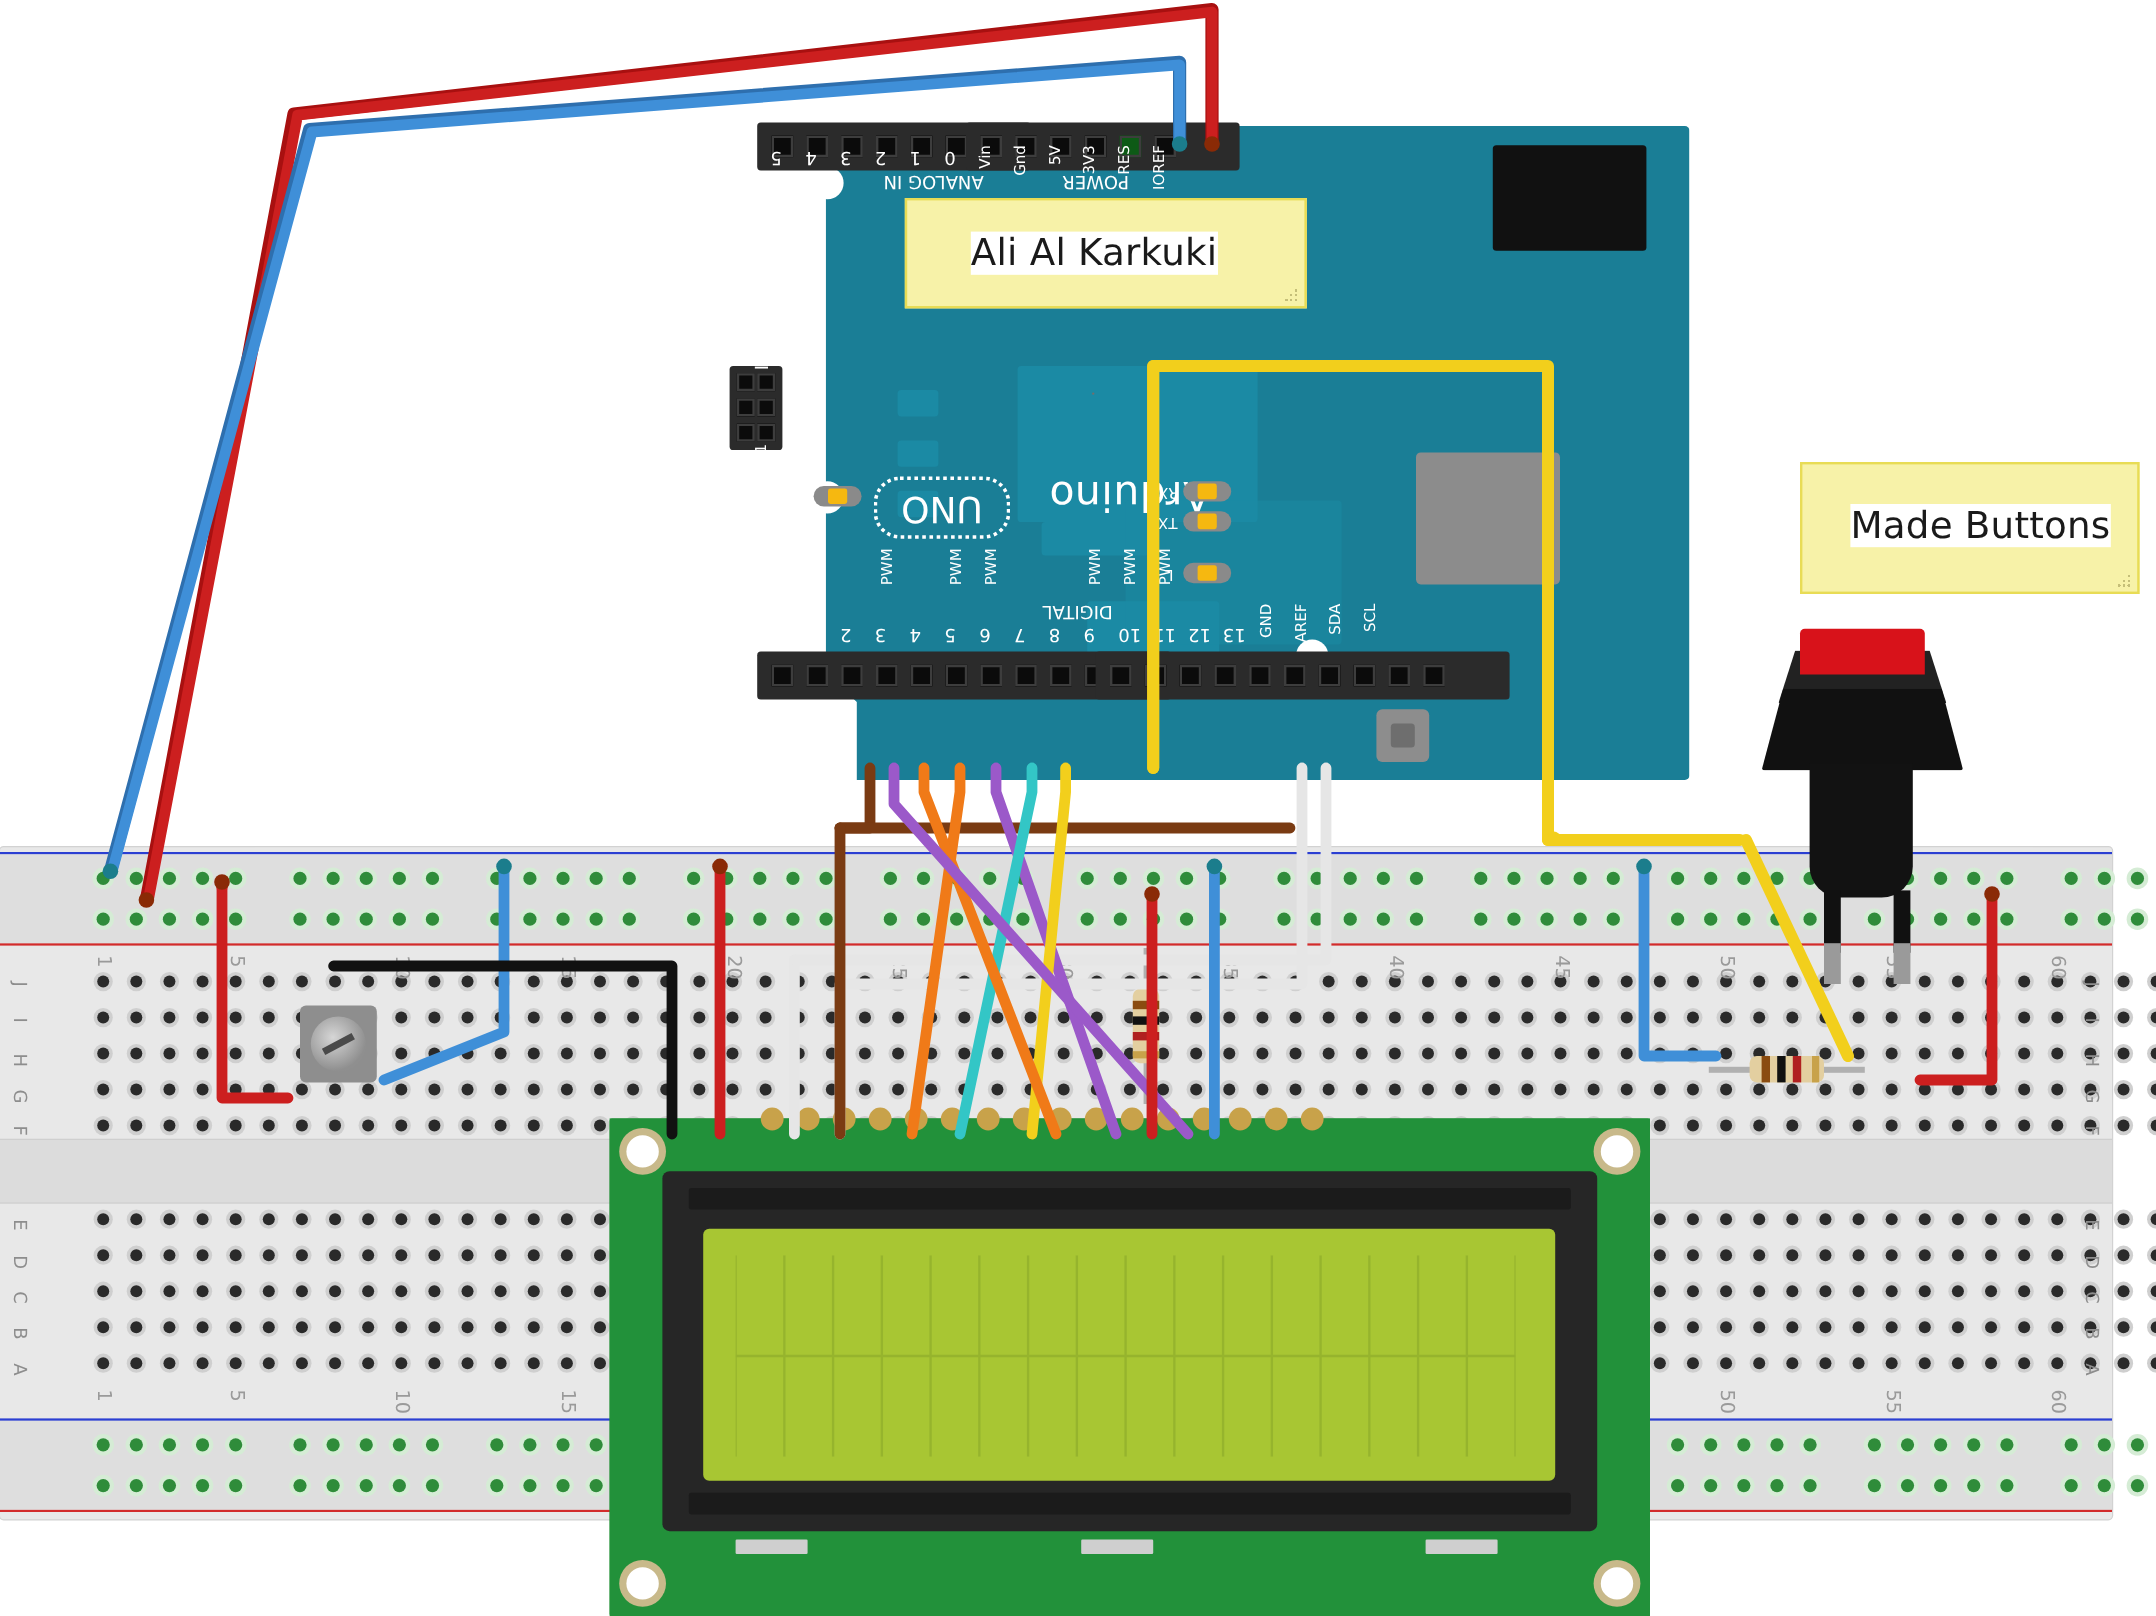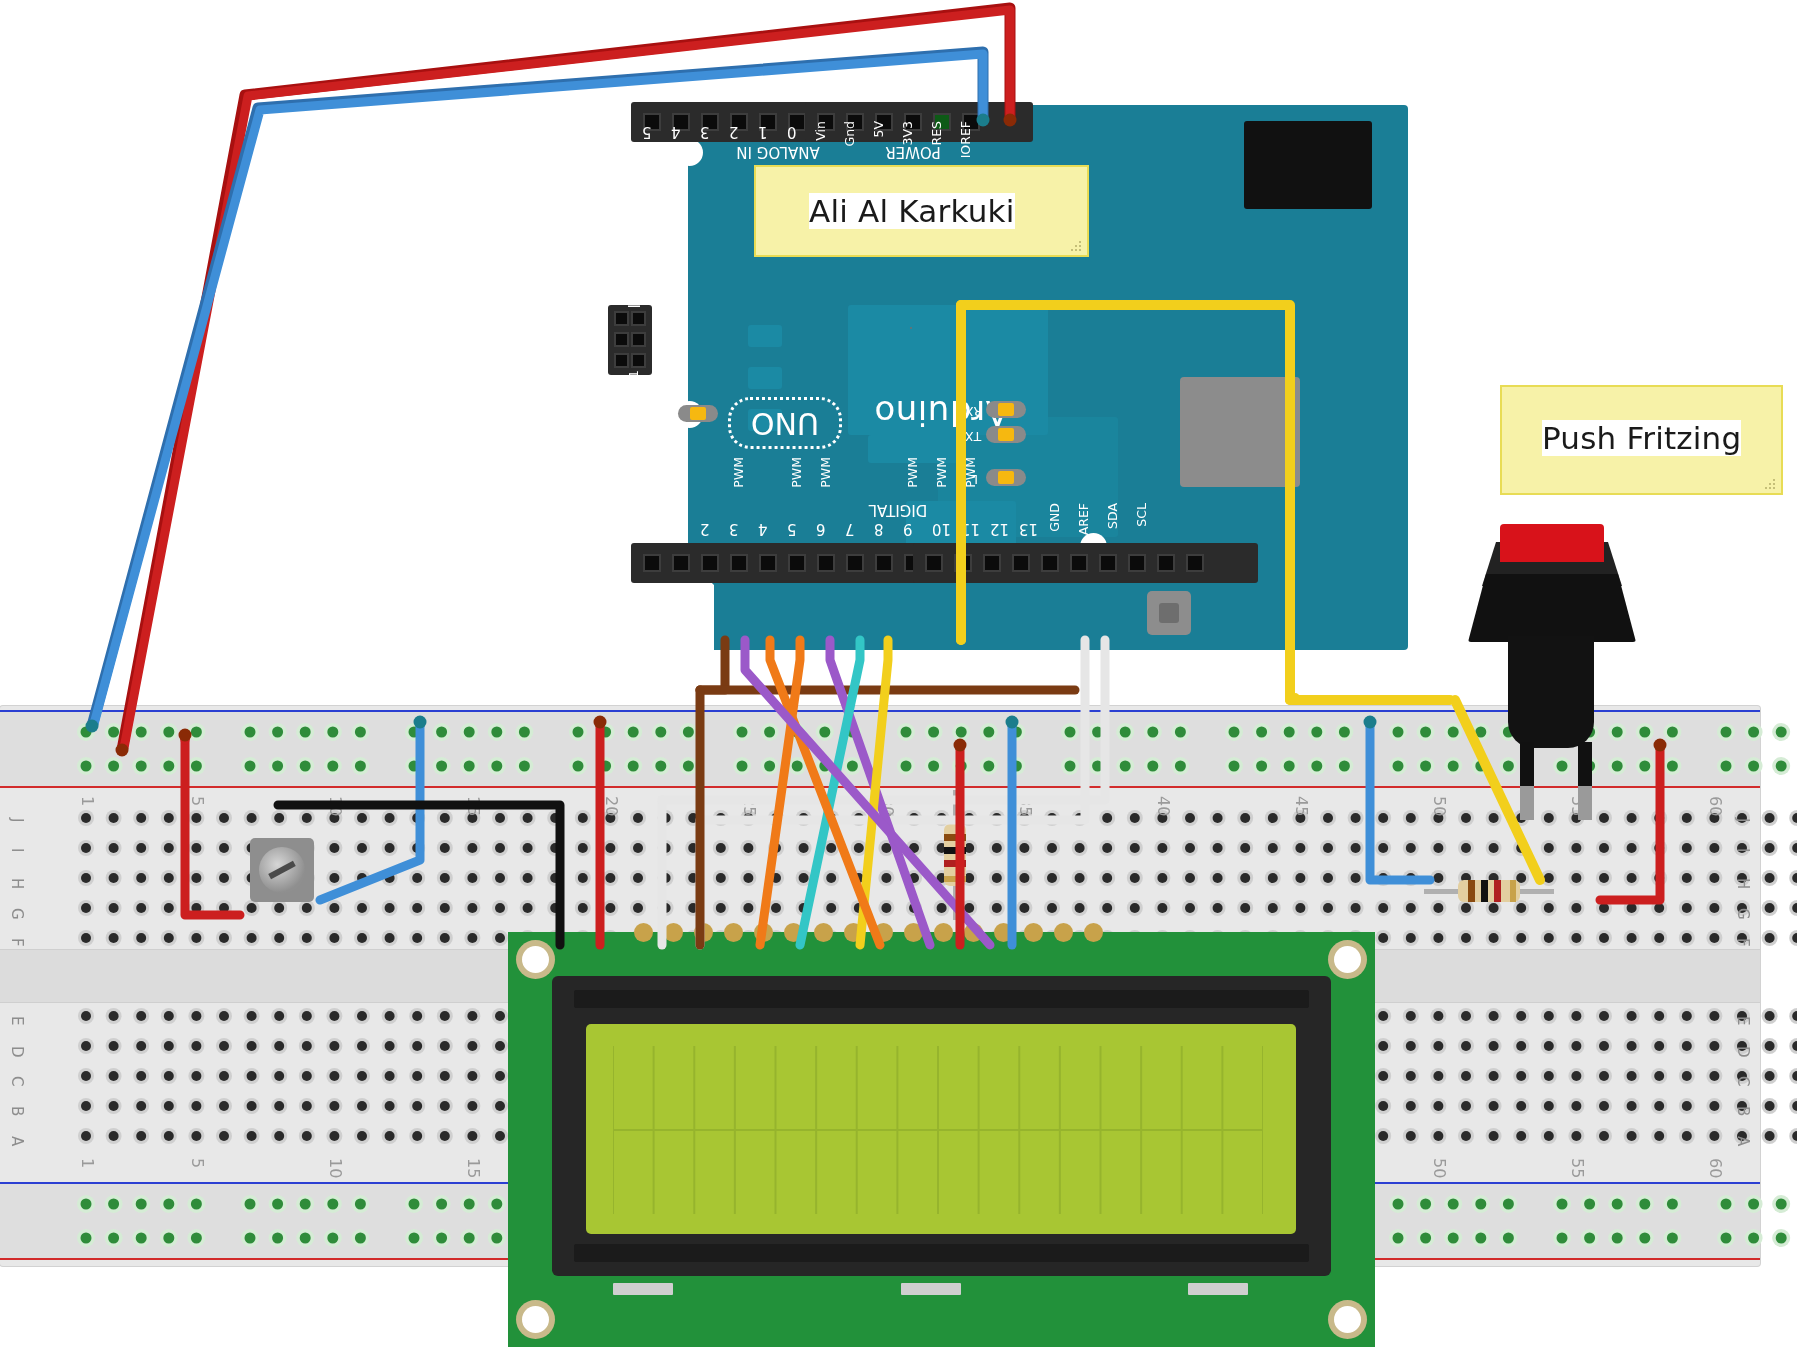--- a/index.html
+++ b/index.html
@@ -1369,18 +1369,18 @@
       <circle cx="1370" cy="722" r="6.5" fill="#1b7d8c"></circle>
       <path d="M1660,745 L1660,900 L1600,900" stroke="#cc1f1f" stroke-width="9" fill="none" stroke-linecap="round" stroke-linejoin="round"></path>
       <circle cx="1660" cy="745" r="6.5" fill="#8a2a06"></circle>
     </svg>
 
   <div class="note" id="note-name">
     <div class="txt">Ali Al Karkuki</div>
     <div class="grip"></div>
   </div>
   <div class="note" id="note-push">
-    <div class="txt">Push Fritzing</div>
+    <div class="txt">Made Buttons</div>
     <div class="grip"></div>
   </div>
 
 
 </div>
 
 </body></html>

